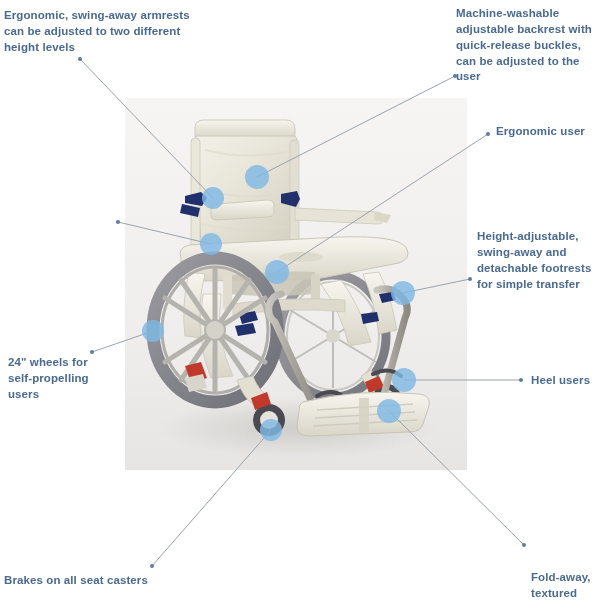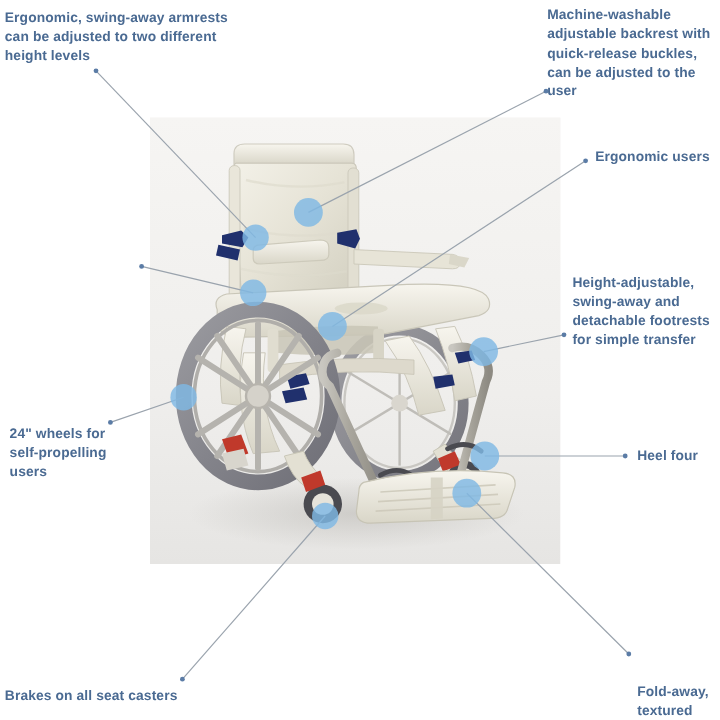--- a/index.html
+++ b/index.html
@@ -258,33 +258,33 @@
   <div class="callout-label" style="left:4px;top:8px;width:210px;">Ergonomic, swing-away armrests
 can be adjusted to two different
 height levels</div>
 
   <div class="callout-label" style="left:456px;top:6px;width:150px;">Machine-washable
 adjustable backrest with
 quick-release buckles,
 can be adjusted to the
 user</div>
 
-  <div class="callout-label" style="left:496px;top:124px;width:104px;">Ergonomic users</div>
+  <div class="callout-label" style="left:496px;top:124px;width:104px;">Ergonomic user</div>
 
 
   <div class="callout-label" style="left:477px;top:229px;width:126px;">Height-adjustable,
 swing-away and
 detachable footrests
 for simple transfer</div>
 
   <div class="callout-label" style="left:8px;top:355px;width:112px;">24" wheels for
 self-propelling
 users</div>
 
-  <div class="callout-label" style="left:531px;top:373px;width:70px;">Heel four</div>
+  <div class="callout-label" style="left:531px;top:373px;width:70px;">Heel users</div>
 
   <div class="callout-label" style="left:531px;top:536px;width:70px;margin-top:34px;">Fold-away,
 textured
 footplates</div>
 
   <div class="callout-label" style="left:4px;top:573px;width:175px;">Brakes on all seat casters</div>
 
 </div>
 
 </body></html>

